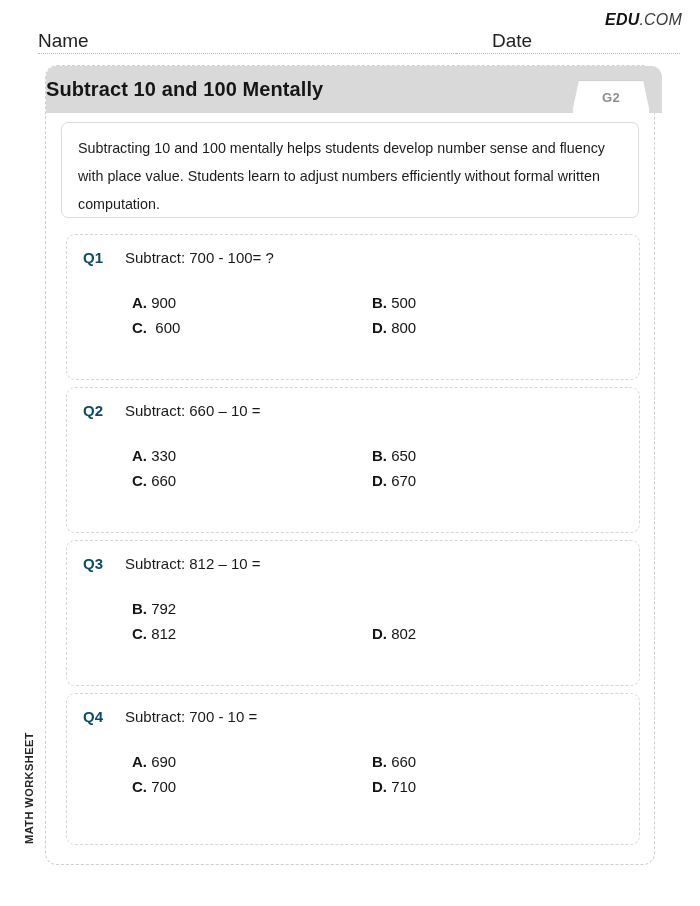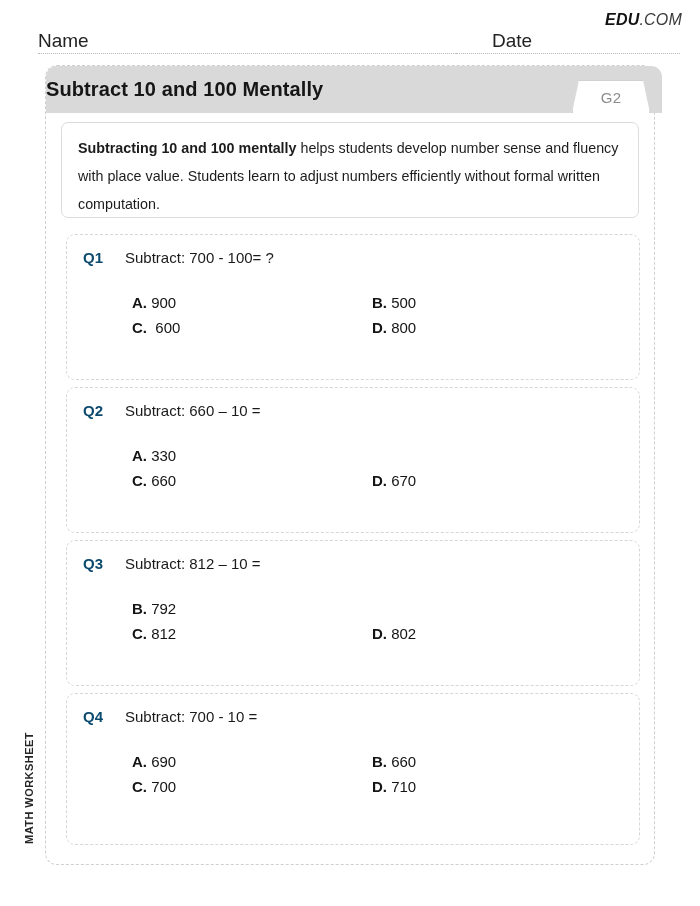--- a/index.html
+++ b/index.html
@@ -104,44 +104,44 @@
     background: #ffffff;
     border: 1px solid #d0d0d0;
     border-bottom: none;
     box-sizing: border-box;
     clip-path: polygon(9% 0%, 91% 0%, 100% 100%, 0% 100%);
     display: flex;
     align-items: center;
     justify-content: center;
   }
   .grade-tab-label {
-    font-size: 15px;
+    font-size: 13px;
     color: #8d8d8d;
-    font-weight: 400;
+    font-weight: 700;
     letter-spacing: .3px;
   }
 
   
   .desc-box {
     position: absolute;
     left: 61px;
     top: 122px;
     width: 578px;
     height: 96px;
     border: 1px solid #dcdcdc;
     border-radius: 7px;
     box-sizing: border-box;
     padding: 11px 16px 0 16px;
   }
   .desc-text {
     font-size: 14.3px;
     line-height: 28px;
     color: #1c1c1c;
   }
-  .desc-text b { font-weight: 700; }
+  .desc-text b { font-weight: 400; }
 
   
   .questions {
     position: absolute;
     left: 66px;
     top: 234px;
     width: 574px;
   }
   .q-box {
     border: 1px dashed #d6d6d6;
@@ -263,20 +263,21 @@
   </div>
 
   <div class="q-box">
     <div class="q-prompt-row">
       <span class="q-number">Q2</span>
       <span class="q-prompt">Subtract: 660 – 10 =</span>
     </div>
     <div class="options">
       <div class="opt-row">
         <div class="opt"><span class="opt-letter">A.</span><span class="opt-value"> 330</span></div>
+        <div class="opt"><span class="opt-letter">B.</span><span class="opt-value"> 650</span></div>
       </div>
       <div class="opt-row">
         <div class="opt"><span class="opt-letter">C.</span><span class="opt-value"> 660</span></div>
         <div class="opt"><span class="opt-letter">D.</span><span class="opt-value"> 670</span></div>
       </div>
     </div>
   </div>
 
   <div class="q-box">
     <div class="q-prompt-row">

